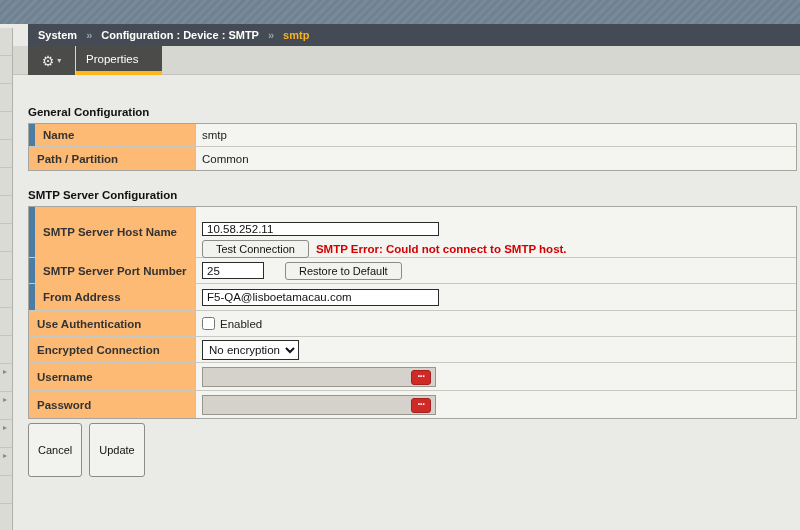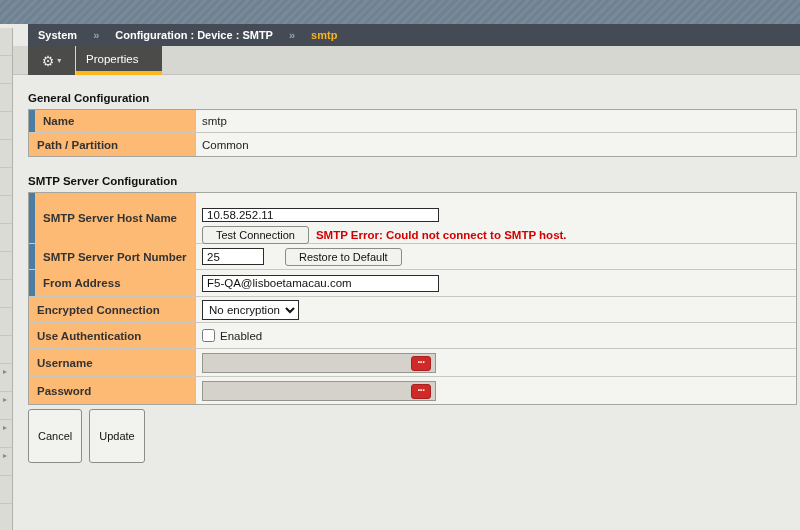--- a/index.html
+++ b/index.html
@@ -11,21 +11,21 @@
     color:#222;
   }
 
   
   .banner {
     position:absolute; top:0; left:0; right:0; height:24px;
     background:repeating-linear-gradient(135deg,#79899c 0 3px,#70818f 3px 6px);
   }
   .crumbbar {
     position:absolute; top:24px; left:28px; right:0; height:22px;
-    background:#454b54; display:flex; align-items:center; gap:16px;
+    background:#454b54; display:flex; align-items:center; gap:9px;
     padding-left:10px; font-size:11px; font-weight:bold; color:#fff;
   }
   .crumb-sep { color:#98a2ad; font-weight:bold; }
   .crumb-current { color:#f7b322; }
 
   
   .tabstrip {
     position:absolute; top:46px; left:13px; right:0; height:29px;
     background:#d7d7d2; border-bottom:1px solid #c3c3be;
   }
@@ -52,21 +52,21 @@
   .nav-arrow {
     position:absolute; left:3px; font-size:8px; color:#8a8a85; line-height:1;
   }
 
   
   .content { position:absolute; top:75px; left:28px; right:3px; }
   .section-heading {
     font-size:11.5px; font-weight:bold; color:#111;
     margin:18px 0 5px 0;
   }
-  .section-heading.first { margin-top:17px; }
+  .section-heading.first { margin-top:31px; }
 
   .cfg-table {
     border:1px solid #a6a6a0; background:#f4f4f1; width:100%;
   }
   .cfg-row { display:flex; border-bottom:1px solid #c9c9c3; }
   .cfg-row:last-child { border-bottom:none; }
   .cfg-label {
     width:167px; flex:0 0 167px; background:#fdba74;
     border-right:1px solid #c2c2bc; padding-left:8px;
     display:flex; align-items:center; font-size:11.5px; color:#333;font-weight:bold;
@@ -196,34 +196,34 @@
     </div>
 
 
     <div class="cfg-row r-from">
       <div class="cfg-label required">From Address</div>
       <div class="cfg-value">
         <input class="txt wide" type="text" value="F5-QA@lisboetamacau.com" style="">
       </div>
     </div>
 
+    <div class="cfg-row r-auth">
+      <div class="cfg-label">Use Authentication</div>
+      <div class="cfg-value">
+        <input type="checkbox" class="chk" style="">
+        <span class="chk-label">Enabled</span>
+      </div>
+    </div>
+
     <div class="cfg-row r-enc">
       <div class="cfg-label">Encrypted Connection</div>
       <div class="cfg-value">
         <select class="sel">
           <option>No encryption</option>
         </select>
-      </div>
-    </div>
-
-    <div class="cfg-row r-auth">
-      <div class="cfg-label">Use Authentication</div>
-      <div class="cfg-value">
-        <input type="checkbox" class="chk" style="">
-        <span class="chk-label">Enabled</span>
       </div>
     </div>
 
     <div class="cfg-row r-user">
       <div class="cfg-label">Username</div>
       <div class="cfg-value">
         <div class="disabled-field">
           <div class="dots-btn">···</div>
         </div>
       </div>

